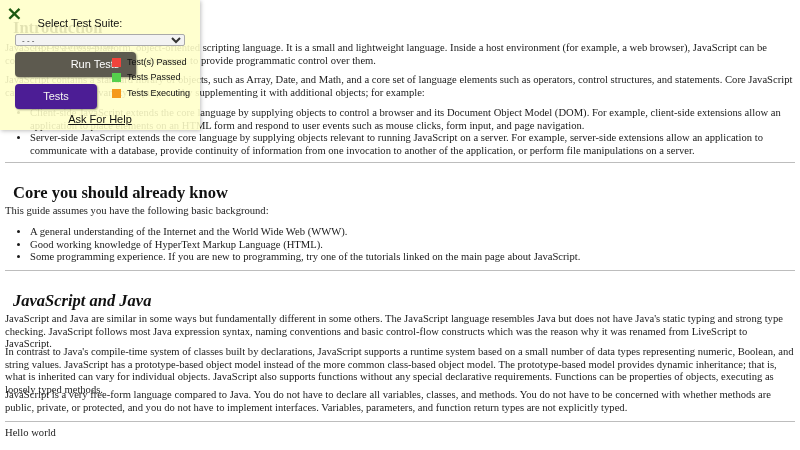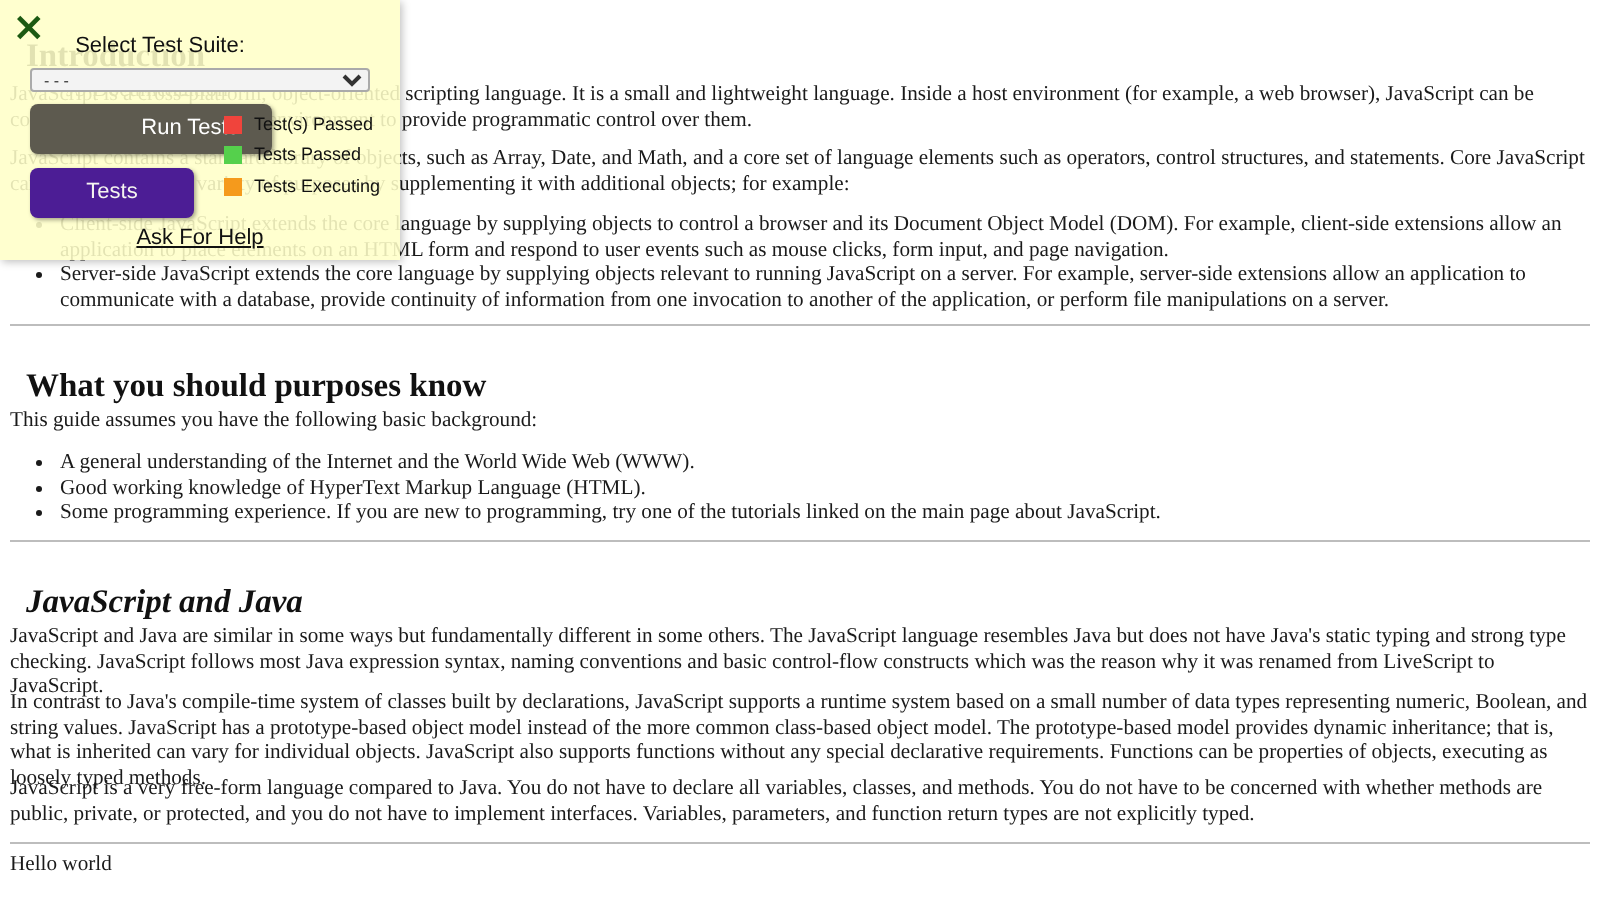--- a/index.html
+++ b/index.html
@@ -75,21 +75,21 @@
 <div id="content">
   <h2 class="intro-h">Introduction</h2>
   <div class="intro-sub">JS Documentation</div>
   <p class="p1">JavaScript is a cross-platform, object-oriented scripting language. It is a small and lightweight language. Inside a host environment (for example, a web browser), JavaScript can be connected to the objects of its environment to provide programmatic control over them.</p>
   <p class="p2">JavaScript contains a standard library of objects, such as Array, Date, and Math, and a core set of language elements such as operators, control structures, and statements. Core JavaScript can be extended for a variety of purposes by supplementing it with additional objects; for example:</p>
   <ul class="ul1">
     <li>Client-side JavaScript extends the core language by supplying objects to control a browser and its Document Object Model (DOM). For example, client-side extensions allow an application to place elements on an HTML form and respond to user events such as mouse clicks, form input, and page navigation.</li>
     <li>Server-side JavaScript extends the core language by supplying objects relevant to running JavaScript on a server. For example, server-side extensions allow an application to communicate with a database, provide continuity of information from one invocation to another of the application, or perform file manipulations on a server.</li>
   </ul>
   <hr class="hr1">
-  <h2 class="h-know">What you should purposes know</h2>
+  <h2 class="h-know">Core you should already know</h2>
   <p class="p-know">This guide assumes you have the following basic background:</p>
   <ul class="ul2">
     <li>A general understanding of the Internet and the World Wide Web (WWW).</li>
     <li>Good working knowledge of HyperText Markup Language (HTML).</li>
     <li>Some programming experience. If you are new to programming, try one of the tutorials linked on the main page about JavaScript.</li>
   </ul>
   <hr class="hr2">
   <h2 class="h-java">JavaScript and Java</h2>
   <p class="pj1">JavaScript and Java are similar in some ways but fundamentally different in some others. The JavaScript language resembles Java but does not have Java's static typing and strong type checking. JavaScript follows most Java expression syntax, naming conventions and basic control-flow constructs which was the reason why it was renamed from LiveScript to JavaScript.</p>
   <p class="pj2">In contrast to Java's compile-time system of classes built by declarations, JavaScript supports a runtime system based on a small number of data types representing numeric, Boolean, and string values. JavaScript has a prototype-based object model instead of the more common class-based object model. The prototype-based model provides dynamic inheritance; that is, what is inherited can vary for individual objects. JavaScript also supports functions without any special declarative requirements. Functions can be properties of objects, executing as loosely typed methods.</p>

